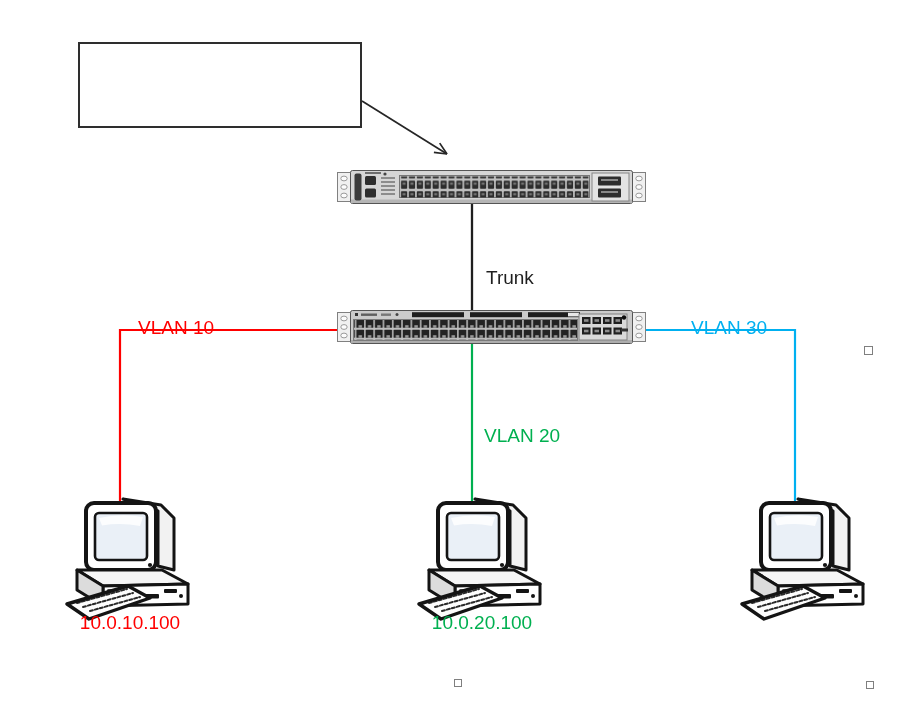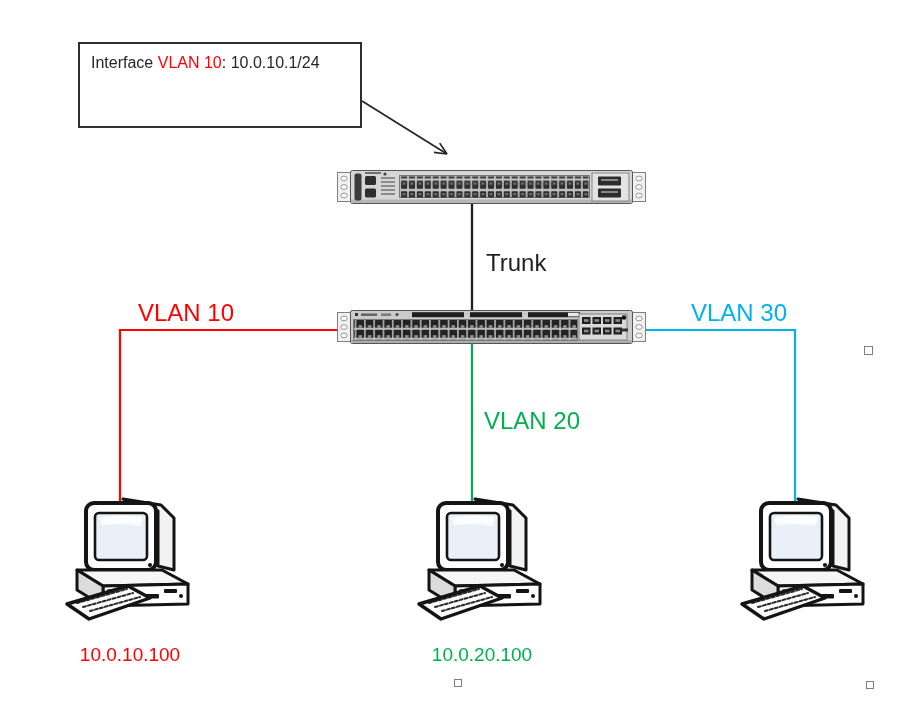--- a/index.html
+++ b/index.html
@@ -26,27 +26,27 @@
   .switch { position:absolute; width:309px; height:36px; z-index:2; }
   .sw-top { left:337px; top:169px; }
   .sw-bottom { left:337px; top:309px; }
 
   .pc { position:absolute; width:130px; height:130px; z-index:2; }
   .pc-1 { left:65px;  top:493px; }
   .pc-2 { left:417px; top:493px; }
   .pc-3 { left:740px; top:493px; }
 
   
-  .lbl { position:absolute; z-index:3; font-size:24px; white-space:nowrap; }
+  .lbl { position:absolute; z-index:3; font-size:19px; white-space:nowrap;margin-top:18px; }
   .lbl-trunk  { left:486px; top:249px; color:#1f1f1f; }
   .lbl-vlan10 { left:138px; top:299px; color:var(--red); }
   .lbl-vlan20 { left:484px; top:407px; color:var(--green); }
   .lbl-vlan30 { left:691px; top:299px; color:var(--blue); }
 
-  .ip { position:absolute; z-index:3; top:644px; width:160px; text-align:center; font-size:19px; white-space:nowrap; }
+  .ip { position:absolute; z-index:3; top:612px; width:160px; text-align:center; font-size:19px; white-space:nowrap; }
   .ip-1 { left:50px;  color:var(--red); }
   .ip-2 { left:402px; color:var(--green);text-align:center; }
   .ip-3 { left:725px; color:var(--blue); }
 
   
   .handle { position:absolute; z-index:3; background:#ffffff; border:1px solid #7f7f7f; box-sizing:border-box; }
   .h-1 { left:864px; top:346px; width:9px; height:9px; }
   .h-2 { left:454px; top:679px; width:8px; height:8px; }
   .h-3 { left:866px; top:681px; width:8px; height:8px; }
 
@@ -178,21 +178,20 @@
       <path d="M362 101 L447 154"></path>
       <path d="M447 154 L433.9 152.4 M447 154 L439.7 143.1"></path>
     </g>
     <path d="M472 204 L472 312" fill="none" style="stroke:var(--ink)" stroke-width="2.3"></path>
     <path d="M340 330 L120 330 L120 506" fill="none" style="stroke:var(--red)" stroke-width="2.2"></path>
     <path d="M472 344 L472 506" fill="none" style="stroke:var(--green)" stroke-width="2.2"></path>
     <path d="M643 330 L795 330 L795 506" fill="none" style="stroke:var(--blue)" stroke-width="2.2"></path>
   </svg>
 
   <div class="callout">
-    <div class="line"><span>Interface </span><span class="c-red">VLAN 10</span><span>: 10.0.10.1/24</span></div>
   </div>
 
   <svg class="switch sw-top" viewBox="0 0 309 36">
       <use href="#sw-l3"></use>
     </svg>
   <svg class="switch sw-bottom" viewBox="0 0 309 36">
       <use href="#sw-l2"></use>
     </svg>
 
   <div class="lbl lbl-trunk">Trunk</div>

